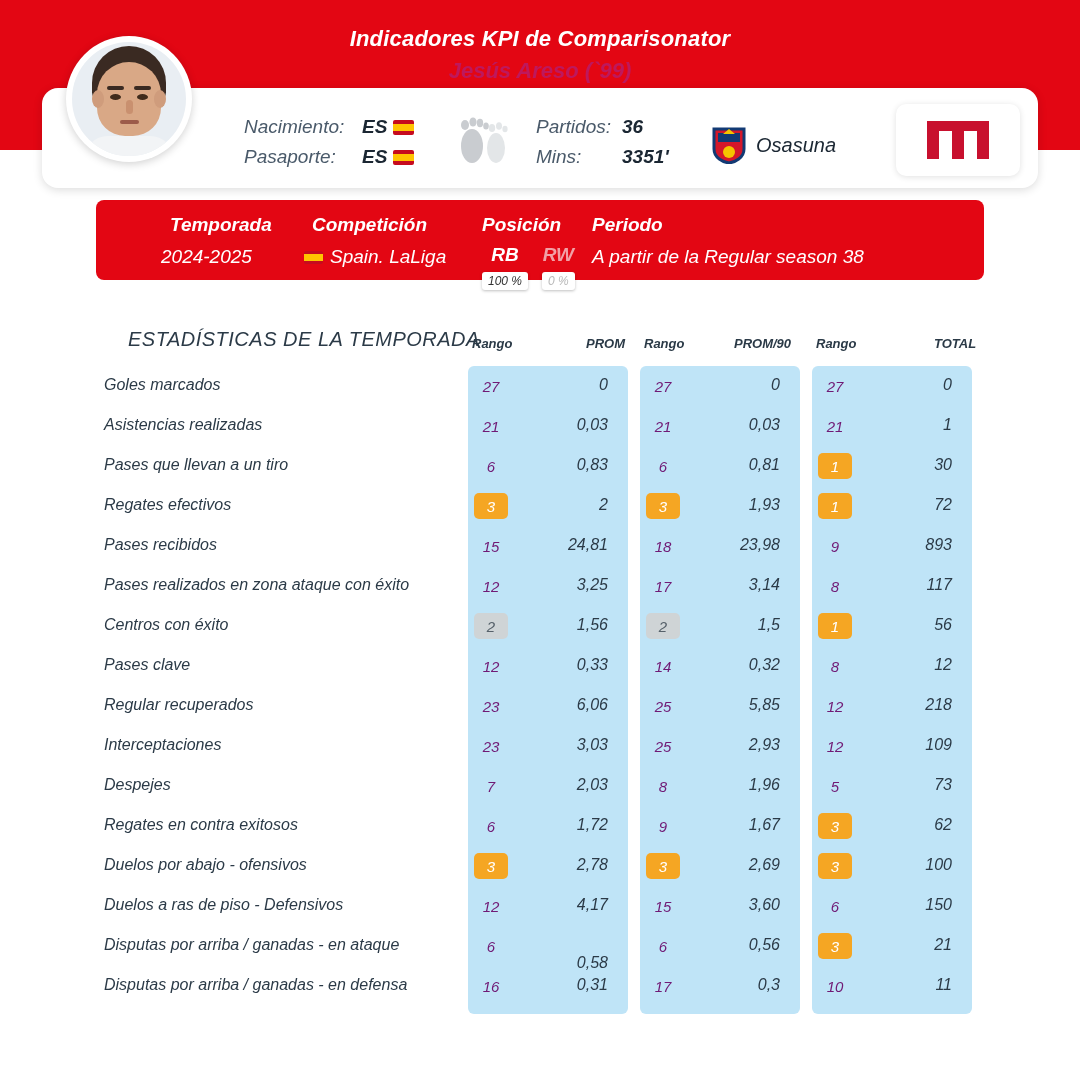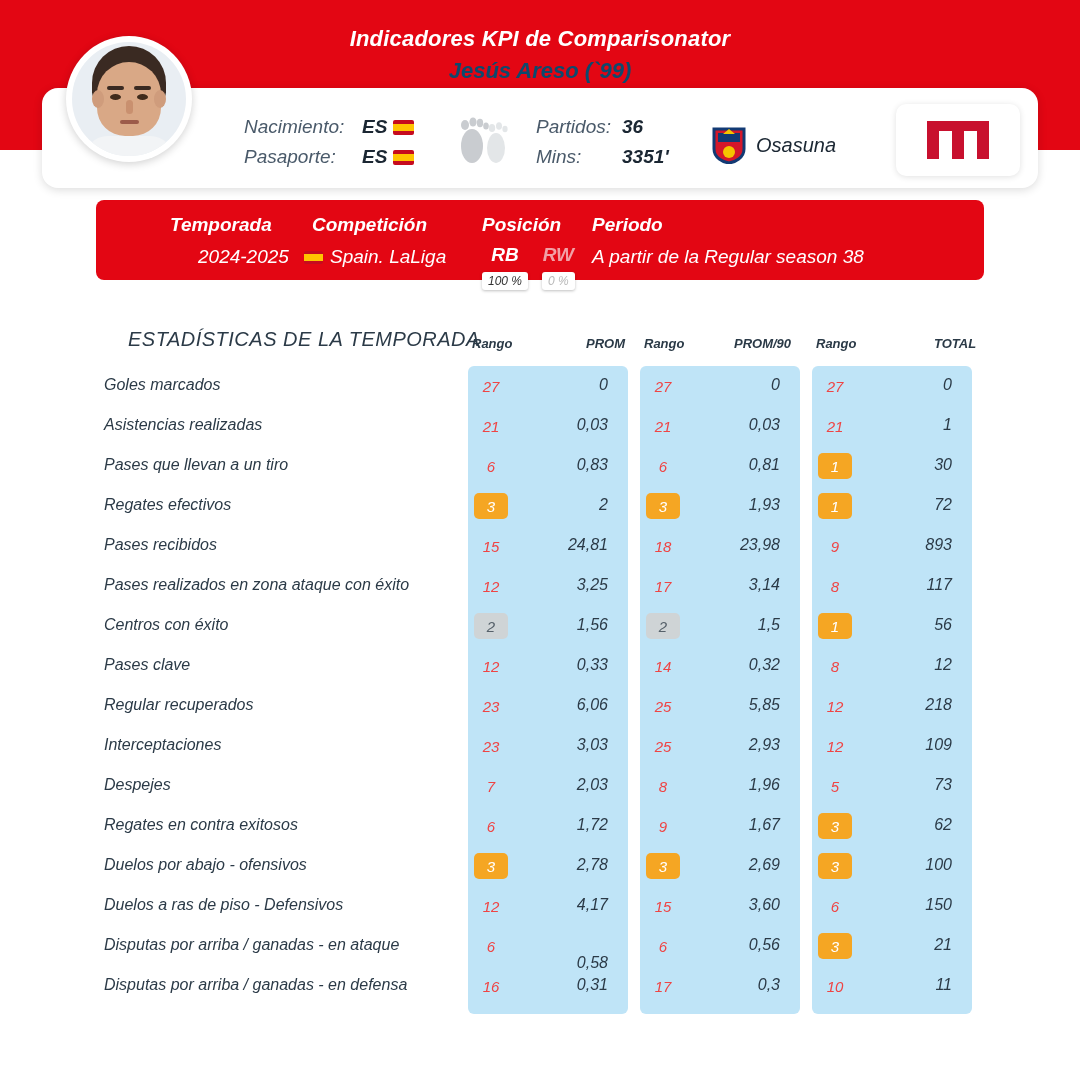--- a/index.html
+++ b/index.html
@@ -17,21 +17,21 @@
     background: #e30613;
     border-bottom-left-radius: 0; border-bottom-right-radius: 0;
   }
   .banner-title {
     position: absolute; top: 26px; left: 0; width: 1080px;
     text-align: center; color: #ffffff; font-weight: bold; font-size: 22px;
     letter-spacing: .2px;
   }
   .banner-sub {
     position: absolute; top: 58px; left: 0; width: 1080px;
-    text-align: center; color: #0c4a6e; font-weight: bold; font-size: 22px;
+    text-align: center; color: #be185d; font-weight: bold; font-size: 22px;
   }
 
   
   .info-card {
     position: absolute; top: 88px; left: 42px; width: 996px; height: 100px;
     background: #ffffff; border-radius: 16px;
     box-shadow: 0 2px 10px rgba(0,0,0,.14);
   }
   .photo-ring {
     position: absolute; top: 36px; left: 66px; width: 126px; height: 126px;
@@ -81,21 +81,21 @@
     display:flex; align-items:center; justify-content:center;
   }
 
   
   .strip {
     position:absolute; top: 200px; left: 96px; width: 888px; height: 80px;
     background:#e30613; border-radius: 8px; color:#ffffff;
   }
   .strip-h { position:absolute; top: 14px; font-weight: bold; font-size: 19px; }
   .strip-v { position:absolute; top: 46px; font-size: 19px; }
-  .h-temp { left: 74px; } .v-temp { left: 65px; margin-left: 37px; }
+  .h-temp { left: 74px; } .v-temp { left: 65px; }
   .h-comp { left: 216px; } .v-comp { left: 208px; display:flex; align-items:center; gap:7px;}
   .h-pos  { left: 386px; } 
   .h-per  { left: 496px; } .v-per { left: 496px; }
   .pos-wrap { position:absolute; top:44px; left:386px; display:flex; gap:14px; align-items:flex-start;}
   .pos-main { font-size: 19px; font-weight: bold; color:#ffffff; text-align:center;}
   .pos-alt  { font-size: 19px; font-weight: bold; color:#f1a0a6; text-align:center;}
   .pos-pct {
     margin-top: 6px; font-size: 12px; padding: 2px 6px; border-radius: 3px;
     background:#ffffff; color:#333; box-shadow: 0 1px 3px rgba(0,0,0,.25);
   }
@@ -120,21 +120,21 @@
   .block {
     position:absolute; top: 44px; width: 160px;
     background:#bfe4f7; border-radius: 6px;
   }
   .blk1 { left: 372px; }
   .blk2 { left: 544px; }
   .blk3 { left: 716px; }
 
   .cell-rank {
     position:absolute; width: 34px; height: 26px; border-radius: 5px;
-    font-size: 15px; color:#ef4444; display:flex; align-items:center; justify-content:center;
+    font-size: 15px; color:#701a75; display:flex; align-items:center; justify-content:center;
   }
   .cell-val {
     position:absolute; width: 106px; text-align:right; font-size: 16px; color:#2b3a47;
   }
   .rank-orange { background:#f5a623; color:#ffffff; }
   .rank-grey { background:#cfd4d6; color:#56616a; }
 
   .footnote { position:absolute; top: 1032px; left: 0; width: 1040px; text-align:right;
     font-size: 13px; color:#2b3a47; }
 </style>

